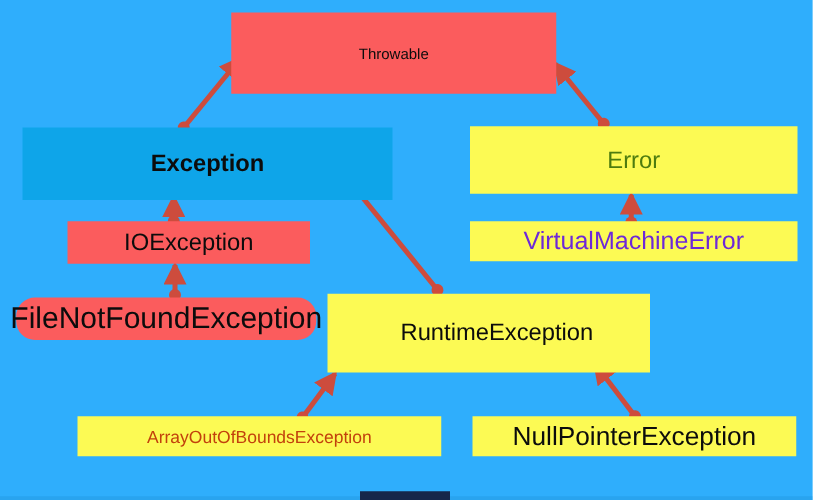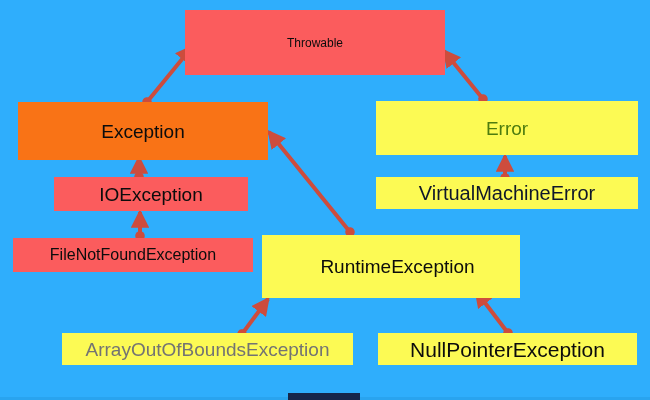--- a/index.html
+++ b/index.html
@@ -62,21 +62,21 @@
       <line x1="139" y1="177" x2="139" y2="158" stroke="#CD4C3D" stroke-width="4" marker-start="url(#arrow-dot)" marker-end="url(#arrow-head)"></line>
       <line x1="140" y1="236" x2="140" y2="212" stroke="#CD4C3D" stroke-width="4" marker-start="url(#arrow-dot)" marker-end="url(#arrow-head)"></line>
       <line x1="505" y1="178" x2="505" y2="156" stroke="#CD4C3D" stroke-width="4" marker-start="url(#arrow-dot)" marker-end="url(#arrow-head)"></line>
       <line x1="350" y1="232" x2="269" y2="132" stroke="#CD4C3D" stroke-width="4" marker-start="url(#arrow-dot)" marker-end="url(#arrow-head)"></line>
       <line x1="242" y1="334" x2="268" y2="299" stroke="#CD4C3D" stroke-width="4" marker-start="url(#arrow-dot)" marker-end="url(#arrow-head)"></line>
       <line x1="508" y1="333" x2="476" y2="291" stroke="#CD4C3D" stroke-width="4" marker-start="url(#arrow-dot)" marker-end="url(#arrow-head)"></line>
     </svg>
   <div class="bottom-strip" style="background: rgb(41, 164, 239); height: 3px;"></div>
   <div class="bottom-dark-bar" style="background: rgb(22, 38, 74); left: 288px; top: 393px; width: 72px; height: 7px;"></div>
 <div class="node" style="left: 185px; top: 10px; width: 260px; height: 65px; font-size: 12px; background: rgb(251, 92, 93); color: rgb(12, 12, 12);">Throwable</div>
-    <div class="node" style="left: 18px; top: 102px; width: 250px; height: 58px; font-size: 19px; background: #f97316; color: rgb(12, 12, 12);">Exception</div>
+    <div class="node" style="left: 18px; top: 102px; width: 296px; height: 58px; font-size: 19px; background: #0ea5e9; color: rgb(12, 12, 12); font-weight: bold;">Exception</div>
     <div class="node" style="left: 43px; top: 177px; width: 194px; height: 34px; font-size: 19px; background: rgb(251, 92, 93); color: rgb(12, 12, 12); margin-left: 11px;">IOException</div>
-    <div class="node" style="left: 13px; top: 238px; width: 240px; height: 34px; font-size: 16px; background: rgb(251, 92, 93); color: rgb(12, 12, 12);">FileNotFoundException</div>
+    <div class="node" style="left: 13px; top: 238px; width: 240px; height: 34px; font-size: 24px; background: rgb(251, 92, 93); color: rgb(12, 12, 12); border-radius: 15px;">FileNotFoundException</div>
     <div class="node" style="left: 376px; top: 101px; width: 262px; height: 54px; font-size: 19px; background: rgb(252, 250, 84); color: #4d7c0f;">Error</div>
-    <div class="node" style="left: 376px; top: 177px; width: 262px; height: 32px; font-size: 20px; background: rgb(252, 250, 84); color: #0f172a;">VirtualMachineError</div>
+    <div class="node" style="left: 376px; top: 177px; width: 262px; height: 32px; font-size: 20px; background: rgb(252, 250, 84); color: #6d28d9;">VirtualMachineError</div>
     <div class="node" style="left: 262px; top: 235px; width: 258px; height: 63px; font-size: 19px; background: rgb(252, 250, 84); color: rgb(12, 12, 12); padding-left: 13px;">RuntimeException</div>
-    <div class="node" style="left: 62px; top: 333px; width: 291px; height: 32px; font-size: 19px; background: rgb(252, 250, 84); color: #737373;">ArrayOutOfBoundsException</div>
+    <div class="node" style="left: 62px; top: 333px; width: 291px; height: 32px; font-size: 14px; background: rgb(252, 250, 84); color: #c2410c;">ArrayOutOfBoundsException</div>
     <div class="node" style="left: 378px; top: 333px; width: 259px; height: 32px; font-size: 21px; background: rgb(252, 250, 84); color: rgb(12, 12, 12);">NullPointerException</div>
   </div>
 
 </body></html>

